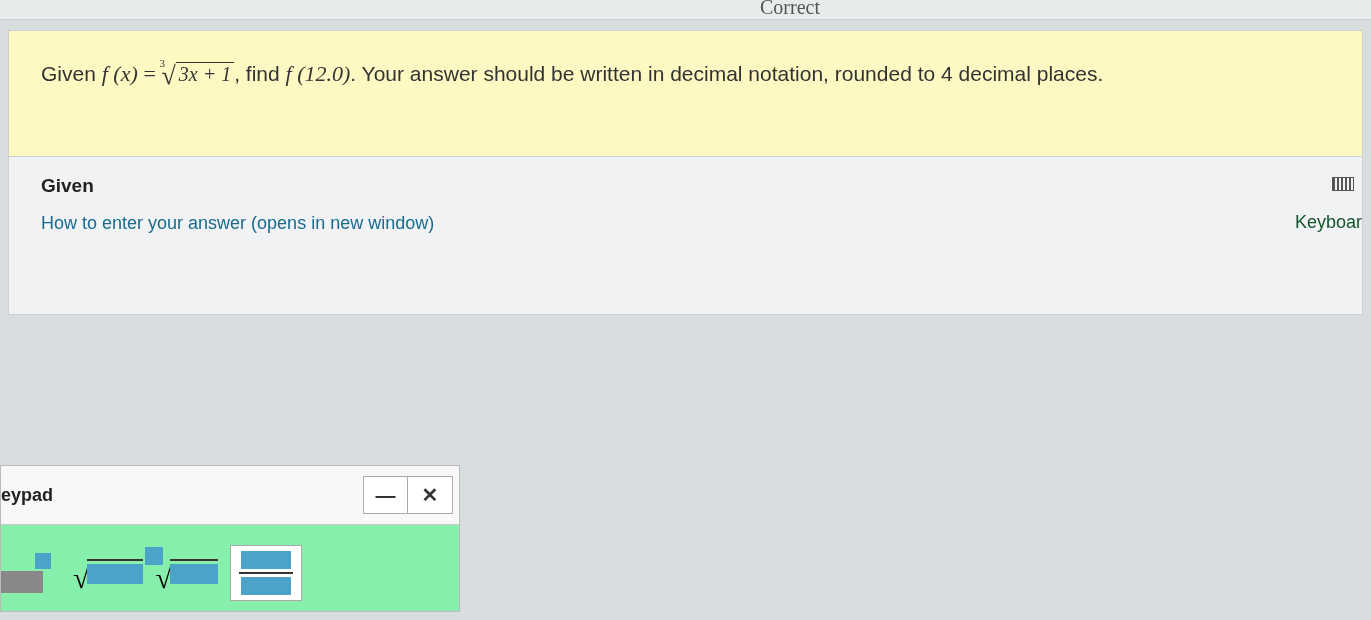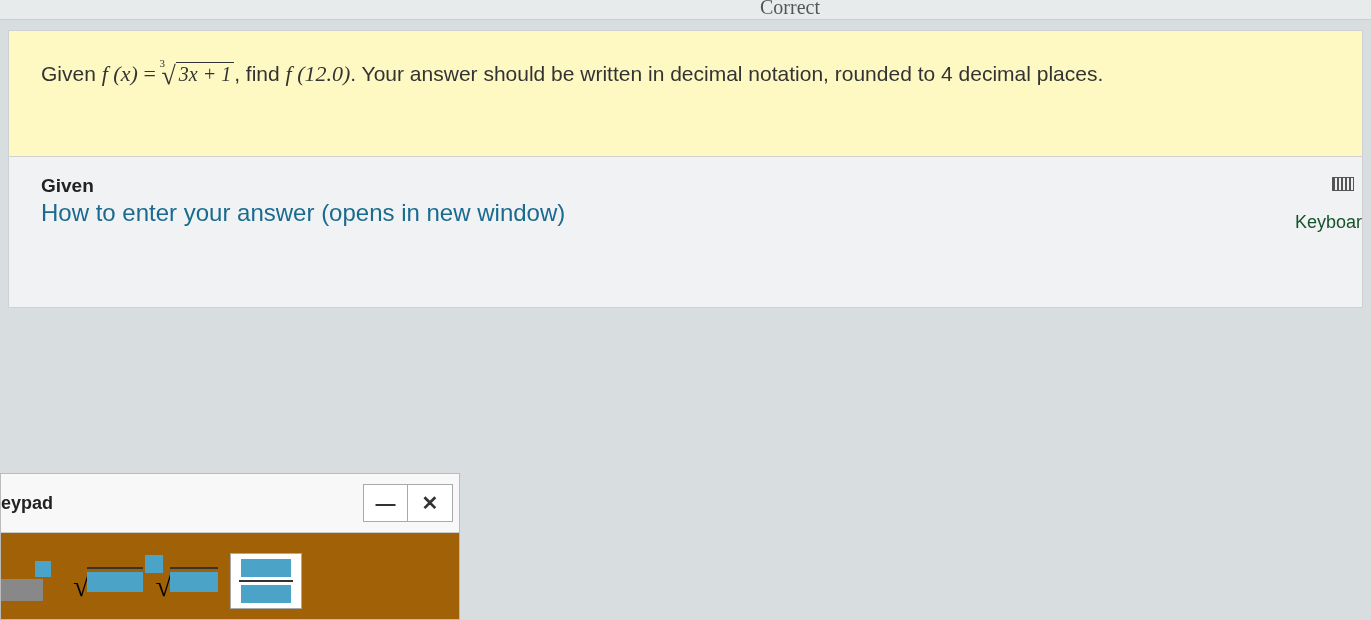--- a/index.html
+++ b/index.html
@@ -76,23 +76,23 @@
       padding: 18px 32px 80px 32px;
       position: relative;
     }
     .answer-title {
       font-weight: bold;
       font-size: 19px;
       color: #222;
     }
     .answer-link {
       color: #1a6b8f;
-      font-size: 24px;
+      font-size: 18px;
       cursor: pointer;
-      margin-top: 2px;
+      margin-top: 16px;
     }
     .keyboard-label {
       position: absolute;
       right: 0;
       top: 55px;
       color: #14532d;
       font-size: 18px;
     }
     .keyboard-icon {
       position: absolute;
@@ -119,23 +119,23 @@
       font-size: 18px;
       padding: 4px 8px;
       vertical-align: middle;
       margin-left: 10px;
       background: #fff;
       text-align: center;
     }
     .keypad-panel {
       position: absolute;
       left: 0;
-      bottom: 0;
+      bottom: 8px;
       width: 460px;
-      background: #a16207;
+      background: #86efac;
       border: 1px solid #bbb;
     }
     .keypad-header {
       display: flex;
       justify-content: space-between;
       align-items: center;
       padding: 10px 6px 10px 0;
       border-bottom: 1px solid #ccc;
       background: #f8f8f8;
     }

